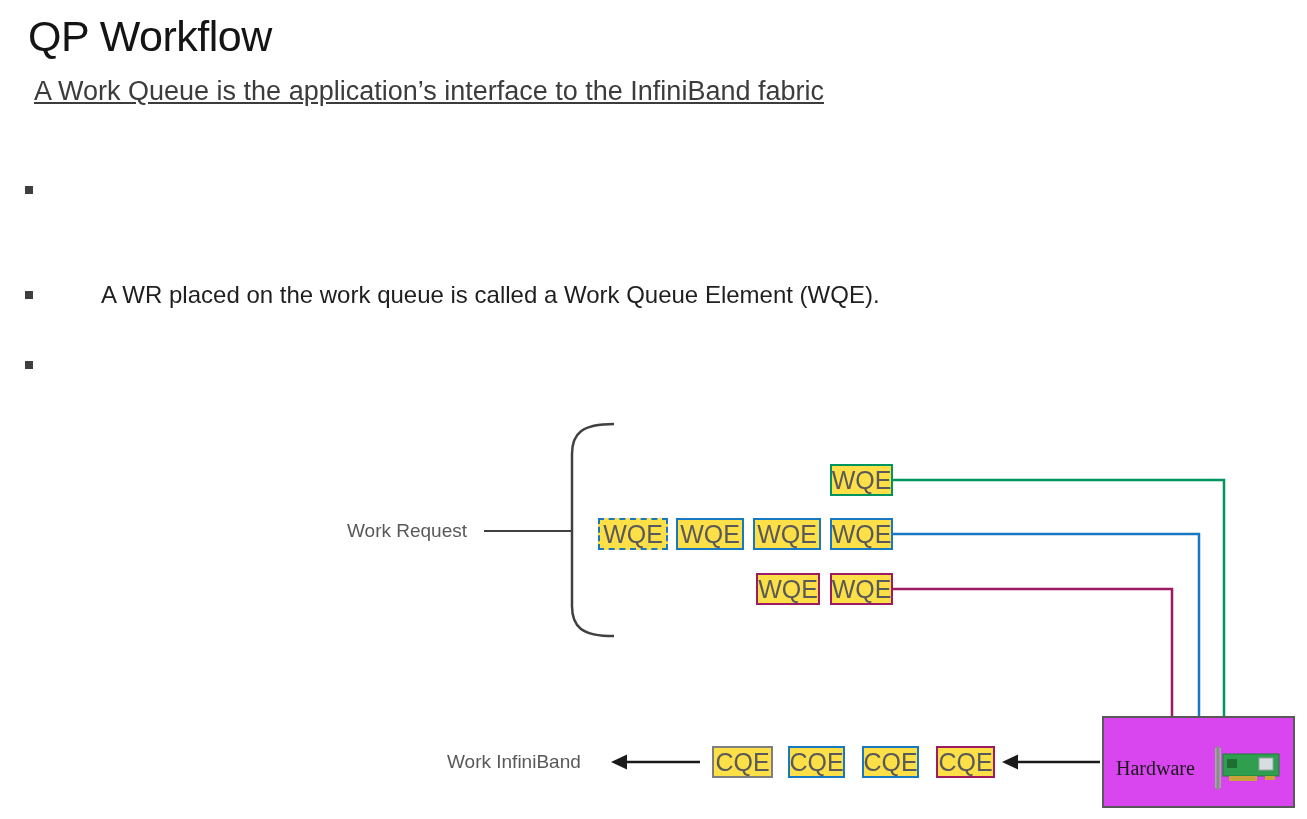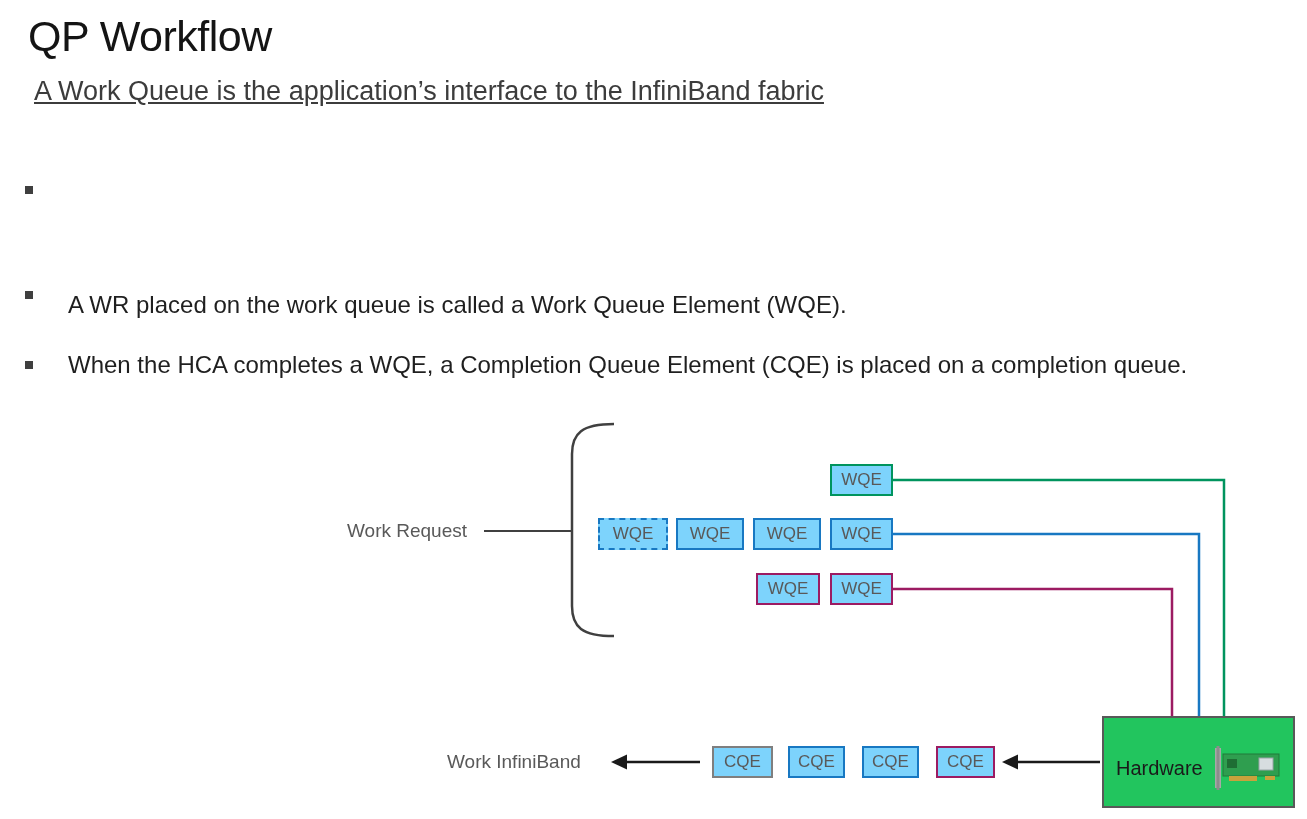--- a/index.html
+++ b/index.html
@@ -26,59 +26,59 @@
   .bullet {
     position:absolute; left:68px; width:1175px;
     font-size:24px; line-height:35px; color:#1f1f1f;
   }
   .overlay {
     position:absolute; left:0; top:0; z-index:1;
     pointer-events:none;
   }
   .qbox {
     position:absolute; z-index:2; box-sizing:border-box;
-    height:32px; background:#7dd3fc;
+    height:32px; background:#fde047;
     display:flex; align-items:center; justify-content:center;
-    font-size:17px; color:#595959;
+    font-size:25px; color:#595959;
     border:2.5px solid #7f7f7f;
   }
   .qbox.green  { border-color:#00945e; }
   .qbox.blue   { border-color:#1878c2; }
   .qbox.purple { border-color:#9c1b62; }
   .qbox.gray   { border-color:#7f7f7f; }
   .qbox.dashed { border-style:dashed; }
   .dlabel {
     position:absolute; z-index:2;
     font-size:19px; color:#595959; white-space:nowrap;text-align:right;
   }
   .hardware-box {
     position:absolute; z-index:2; box-sizing:border-box;
     left:1102px; top:716px; width:193px; height:92px;
-    background:#22c55e; border:2px solid #595959;
+    background:#d946ef; border:2px solid #595959;
     display:flex; align-items:center; justify-content:space-between;
     padding:12px 8px 0 12px;
+    font-family:Liberation Serif, serif;
   }
   .hardware-label { font-size:20px; color:#1a1a1a; }
   .nic { display:block; }
 </style>
 </head>
 <body>
 
 <div class="slide">
 
   <div class="title">QP Workflow</div>
   <div class="subtitle">A Work Queue is the application’s interface to the InfiniBand fabric</div>
 
   <div class="bullet-marker" style="top:186px;"></div>
 
   <div class="bullet-marker" style="top:291px;"></div>
-  <div class="bullet" style="top:287px;">A WR placed on the work queue is called a Work Queue Element (WQE).</div>
+  <div class="bullet" style="top:277px;margin-left:33px;">A WR placed on the work queue is called a Work Queue Element (WQE).</div>
 
   <div class="bullet-marker" style="top:361px;"></div>
-  <div class="bullet" style="top:347px;">When the HCA completes a WQE, a Completion Queue Element (CQE) is placed on a completion queue.</div>
 
   <svg class="overlay" width="1307" height="819" viewBox="0 0 1307 819">
     <path d="M614,424 C582,424 572,433 572,454 L572,606 C572,627 582,636 614,636" fill="none" stroke="#404040" stroke-width="2.5"></path>
     <line x1="484" y1="531" x2="571" y2="531" stroke="#404040" stroke-width="2"></line>
     <path d="M893,480 L1224,480 L1224,716" fill="none" stroke="#00945e" stroke-width="2.5"></path>
     <path d="M893,534 L1199,534 L1199,716" fill="none" stroke="#1878c2" stroke-width="2.5"></path>
     <path d="M893,589 L1172,589 L1172,716" fill="none" stroke="#9c1b62" stroke-width="2.5"></path>
     <line x1="1100" y1="762" x2="1017" y2="762" stroke="#1a1a1a" stroke-width="2.5"></line>
     <polygon points="1002,762 1018,754.5 1018,769.5" fill="#1a1a1a"></polygon>
     <line x1="700" y1="762" x2="626" y2="762" stroke="#1a1a1a" stroke-width="2.5"></line>

